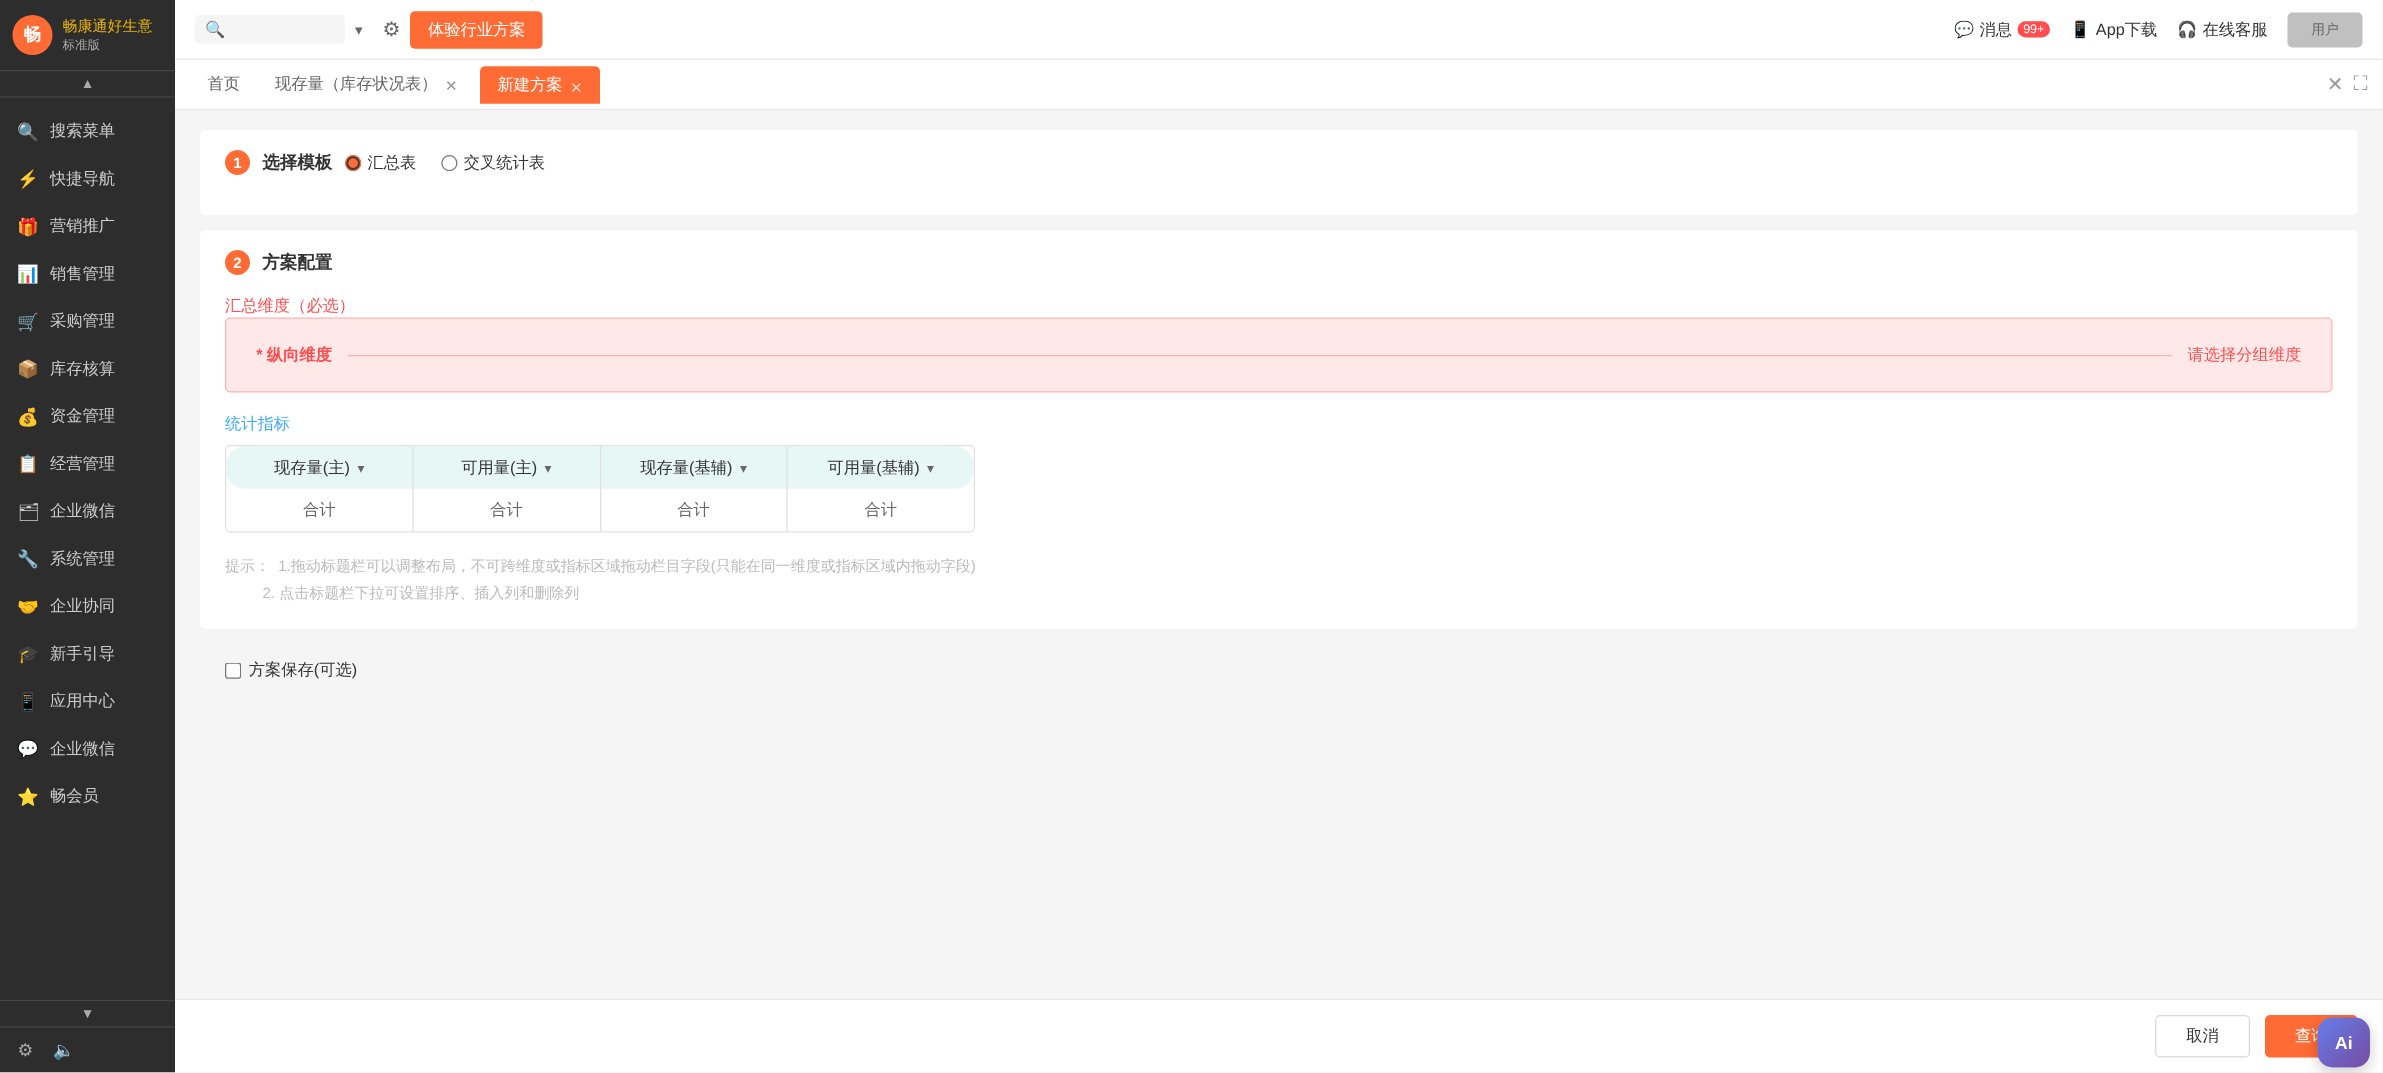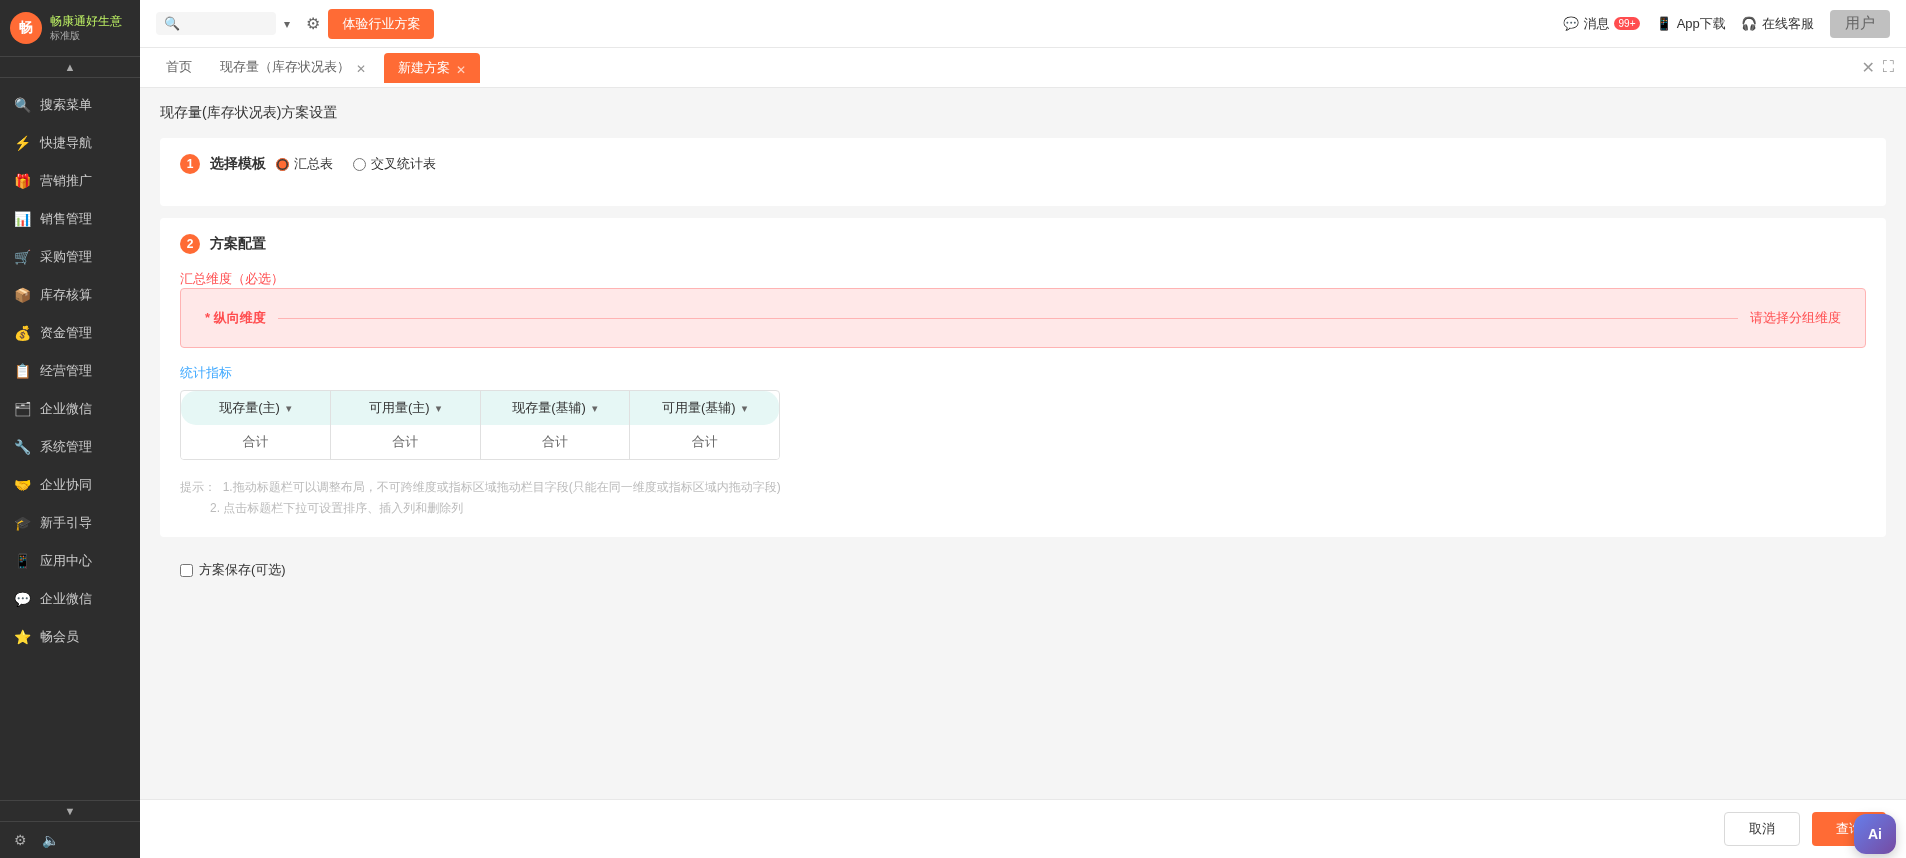--- a/index.html
+++ b/index.html
@@ -29,21 +29,21 @@
       border-radius: 50%;
       display: flex;
       align-items: center;
       justify-content: center;
       color: white;
       font-size: 14px;
       font-weight: bold;
     }
     .sidebar-logo-text {
       font-size: 12px;
-      color: #bef264;
+      color: #eab308;
       line-height: 1.4;
     }
     .sidebar-logo-badge {
       font-size: 10px;
       color: #aaa;
     }
     .sidebar-nav {
       flex: 1;
       overflow-y: auto;
       padding: 8px 0;
@@ -567,21 +567,21 @@
       </div>
       <div class="topbar-app">
         <span>📱</span>
         <span>App下载</span>
       </div>
       <div class="topbar-service">
         <span>🎧</span>
         <span>在线客服</span>
       </div>
       <div class="topbar-avatar" style="background:#c0c0c0;border-radius:4px;width:60px;height:28px;display:flex;align-items:center;justify-content:center;">
-        <span style="font-size:15px;color:#666;">用户</span>
+        <span style="font-size:11px;color:#666;">用户</span>
       </div>
     </div>
   </div>
 
   <div class="tabs-bar">
     <div class="tab-item">
       <span>首页</span>
     </div>
     <div class="tab-item">
       <span>现存量（库存状况表）</span>
@@ -591,21 +591,20 @@
       <span>新建方案</span>
       <span class="tab-close">✕</span>
     </div>
     <div class="tabs-end">
       <span>✕</span>
       <span>⛶</span>
     </div>
   </div>
 
   <div class="page-content">
-    <div class="page-title">现存量(库存状况表)方案设置</div>
 
     <div class="section">
       <div class="section-header">
         <div class="section-number">1</div>
         <div class="section-title">选择模板</div>
         <div class="radio-group">
           <label class="radio-item">
             <input type="radio" name="template" checked="" style="">
             <span>汇总表</span>
           </label>

